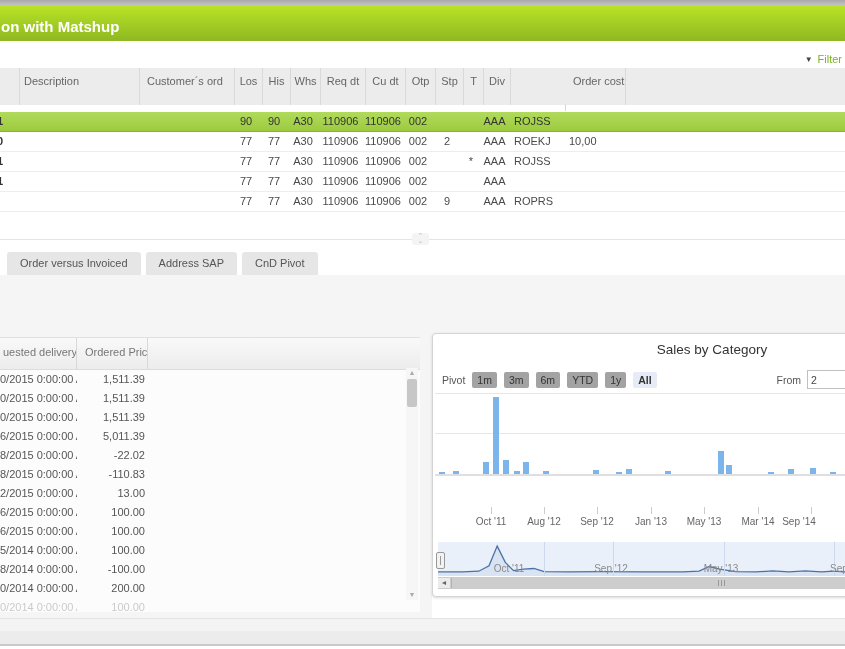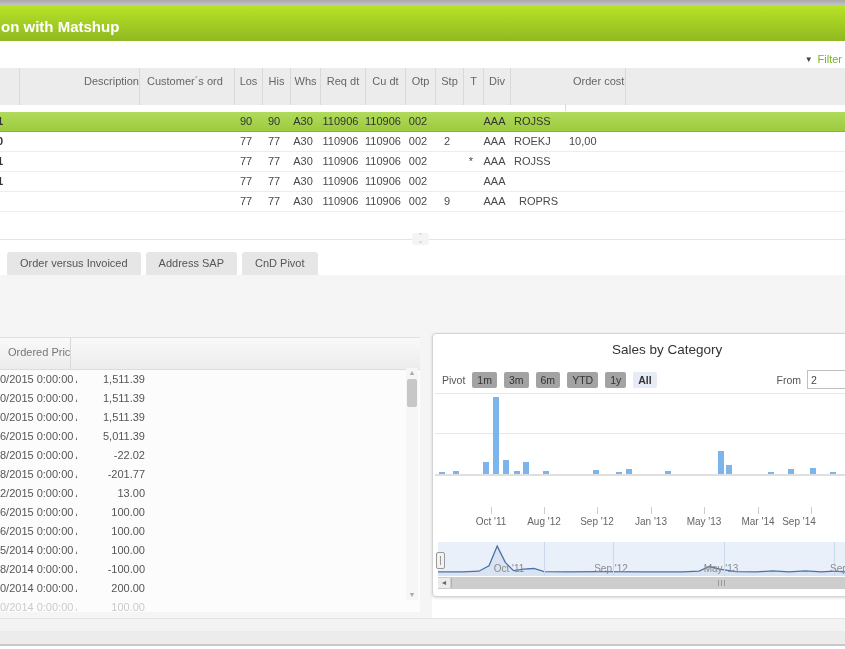--- a/index.html
+++ b/index.html
@@ -48,21 +48,21 @@
   .i-cell{box-sizing:border-box;overflow:hidden;white-space:nowrap;}
   .i-date{width:77px;}
   .i-price{width:68px;text-align:right;}
   
   .inv-scroll{position:absolute;left:406px;top:368px;width:12px;height:232px;background:#f6f6f6;}
   .inv-scroll .arr{position:absolute;left:0;width:12px;height:10px;color:#a9a9a9;font-size:7px;text-align:center;line-height:10px;cursor:pointer;}
   .inv-thumb{position:absolute;left:1px;top:11px;width:10px;height:28px;background:#c7c7c7;border-radius:2px;cursor:pointer;}
   
   .chart-card{position:absolute;left:432px;top:333px;width:420px;height:262px;background:#fff;
               border:1px solid #d4d4d4;border-radius:4px;box-shadow:0 1px 3px rgba(0,0,0,.15);}
-  .chart-title{position:absolute;left:179px;top:8px;width:200px;text-align:left;font-size:13.5px;color:#333;}
+  .chart-title{position:absolute;left:179px;top:8px;width:200px;text-align:center;font-size:13.5px;color:#333;}
   .zoom-row{position:absolute;left:9px;top:37px;height:18px;display:flex;align-items:center;gap:7px;font-size:10.5px;color:#555;}
   .zoom-btn{background:#a3a3a3;border-radius:2px;padding:2px 5px;color:#333;cursor:pointer;white-space:nowrap;}
   .zoom-btn.selected{background:#e6ebf5;font-weight:bold;}
   .from-wrap{position:absolute;right:-4px;top:36px;display:flex;align-items:center;gap:6px;font-size:10.5px;color:#555;}
   .from-input{width:42px;height:15px;border:1px solid #c0c0c0;font-size:10.5px;color:#444;padding:1px 3px;font-family:"Liberation Sans",sans-serif;}
   
   .plot{position:absolute;left:2px;top:59px;width:411px;height:83px;}
   .gridline{position:absolute;left:0;width:100%;height:1px;background:#e6e6e6;}
   .axis-line{position:absolute;left:0;bottom:0;width:100%;height:2px;background:#dfdfdf;}
   .bar{position:absolute;width:6px;background:#7cb5ec;}
@@ -95,21 +95,21 @@
   <div class="app-header">
     <div class="app-title">on with Matshup</div>
   </div>
 
   <div class="filter-link">
     <span class="filter-caret">▼</span><span>Filter</span>
   </div>
 
   <div class="orders-header" id="orders-header">
       <div class="oh-cell" style="width: 20px; padding-left: 0px;"></div>
-      <div class="oh-cell" style="width: 120px; padding-left: 4px; text-align: right;">Description</div>
+      <div class="oh-cell" style="width: 120px; padding-left: 4px;">Description</div>
       <div class="oh-cell" style="width: 95px; padding-left: 7px;">Customer´s ord</div>
       <div class="oh-cell c-center" style="width: 28px; padding-left: 0px;">Los</div>
       <div class="oh-cell c-center" style="width: 28px; padding-left: 0px;">His</div>
       <div class="oh-cell c-center" style="width: 30px; padding-left: 0px;">Whs</div>
       <div class="oh-cell c-center" style="width: 45px; padding-left: 0px;">Req dt</div>
       <div class="oh-cell c-center" style="width: 40px; padding-left: 0px;">Cu dt</div>
       <div class="oh-cell c-center" style="width: 30px; padding-left: 0px;">Otp</div>
       <div class="oh-cell c-center" style="width: 28px; padding-left: 0px;">Stp</div>
       <div class="oh-cell c-center" style="width: 20px; padding-left: 0px;">T</div>
       <div class="oh-cell c-center" style="width: 27px; padding-left: 0px;">Div</div>
@@ -188,38 +188,39 @@
         <div class="o-cell c-left" style="width: 95px;"></div>
         <div class="o-cell c-center" style="width: 28px;">77</div>
         <div class="o-cell c-center" style="width: 28px;">77</div>
         <div class="o-cell c-center" style="width: 30px;">A30</div>
         <div class="o-cell c-center" style="width: 45px;">110906</div>
         <div class="o-cell c-center" style="width: 40px;">110906</div>
         <div class="o-cell c-center" style="width: 30px;">002</div>
         <div class="o-cell c-center" style="width: 28px;">9</div>
         <div class="o-cell c-center" style="width: 20px;"></div>
         <div class="o-cell c-center" style="width: 27px;">AAA</div>
-        <div class="o-cell c-left2" style="width: 55px; text-align: center;">ROPRS</div>
+        <div class="o-cell c-left2" style="width: 55px;">ROPRS</div>
         <div class="o-cell c-left2" style="width: 60px;"></div>
       </div>
     </div>
 
   <div class="splitter"></div>
   <div class="splitter-grip">⌃<br>⌄</div>
 
   <div class="content-bg"></div>
 
   <div class="tabs" id="tabs">
       <div class="tab active">Order versus Invoiced</div>
       <div class="tab">Address SAP</div>
       <div class="tab">CnD Pivot</div>
     </div>
 
   <div class="inv-panel">
     <div class="inv-header" id="inv-header">
+        <div class="ih-cell" style="width: 77px; padding-left: 3px;">uested delivery</div>
         <div class="ih-cell" style="width: 71px; padding-left: 8px;">Ordered Price</div>
         <div class="ih-cell" style="flex: 1 1 0%; border-right: none;"></div>
       </div>
     <div class="inv-rows" id="inv-rows">
         <div class="i-row">
           <div class="i-cell i-date">0/2015 0:00:00 AM</div>
           <div class="i-cell i-price">1,511.39</div>
         </div>
         <div class="i-row">
           <div class="i-cell i-date">0/2015 0:00:00 AM</div>
@@ -232,21 +233,21 @@
         <div class="i-row">
           <div class="i-cell i-date">6/2015 0:00:00 AM</div>
           <div class="i-cell i-price">5,011.39</div>
         </div>
         <div class="i-row">
           <div class="i-cell i-date">8/2015 0:00:00 AM</div>
           <div class="i-cell i-price">-22.02</div>
         </div>
         <div class="i-row">
           <div class="i-cell i-date">8/2015 0:00:00 AM</div>
-          <div class="i-cell i-price">-201.77</div>
+          <div class="i-cell i-price">-110.83</div>
         </div>
         <div class="i-row">
           <div class="i-cell i-date">2/2015 0:00:00 AM</div>
           <div class="i-cell i-price">13.00</div>
         </div>
         <div class="i-row">
           <div class="i-cell i-date">6/2015 0:00:00 AM</div>
           <div class="i-cell i-price">100.00</div>
         </div>
         <div class="i-row">

